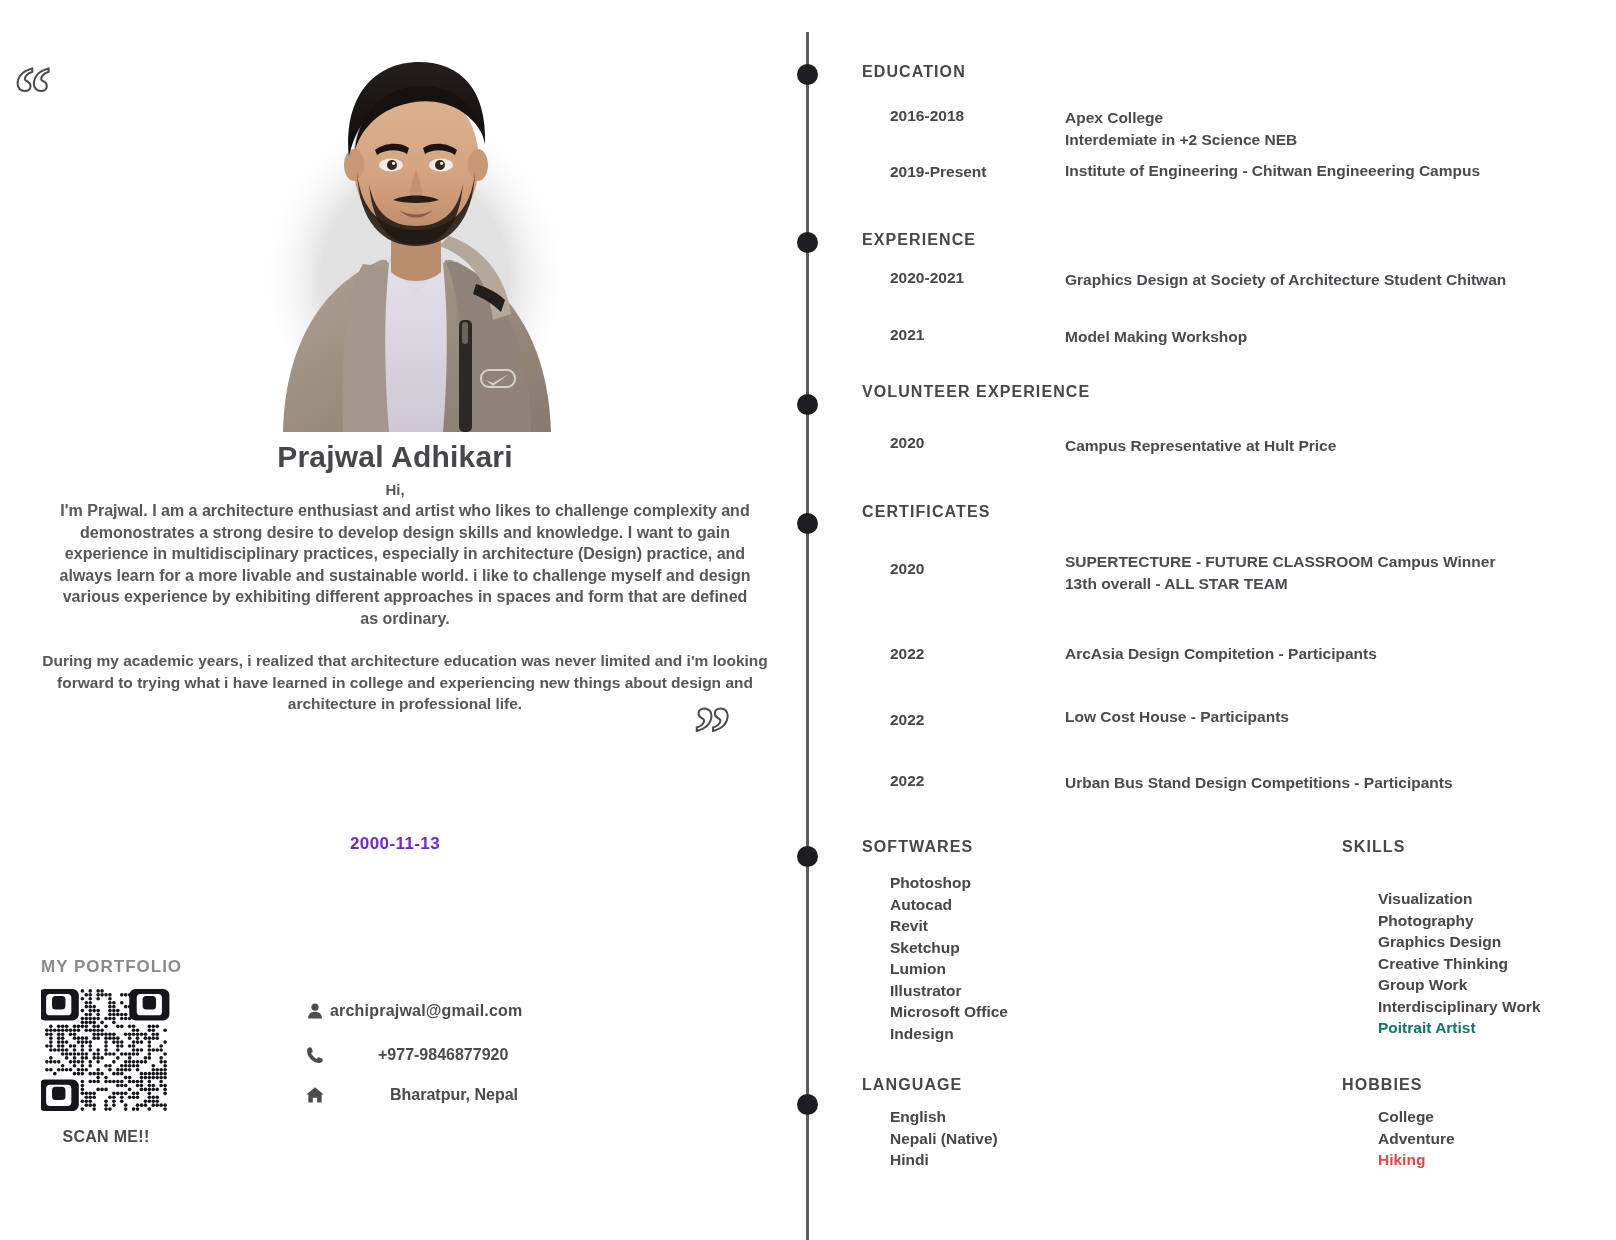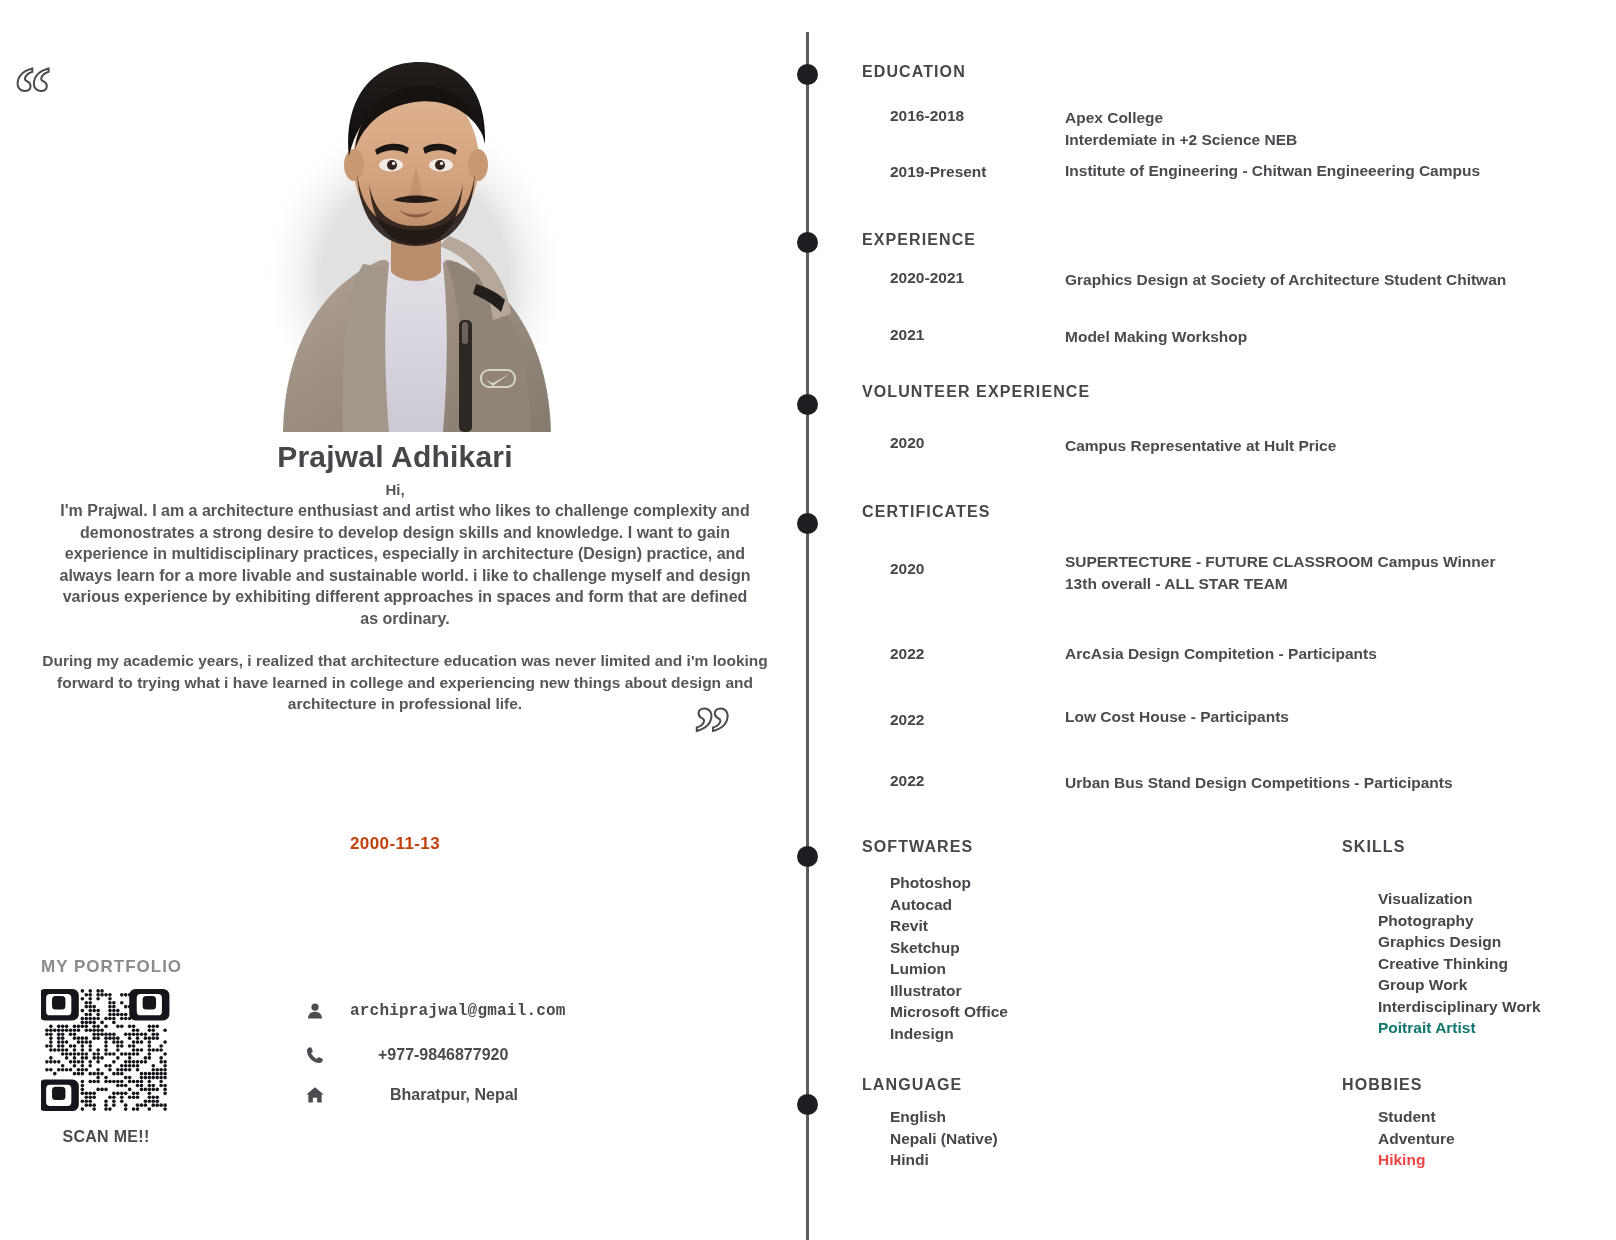--- a/index.html
+++ b/index.html
@@ -97,21 +97,21 @@
     line-height: 21.5px;
     color: #56565b;
   }
   #dob {
     position: absolute;
     left: 0; top: 834px;
     width: 790px;
     text-align: center;
     font-size: 17px;
     font-weight: 700;
-    color: #c2410c;
+    color: #6d28d9;
     letter-spacing: .4px;
   }
 
   
   #portfolio-label {
     position: absolute;
     left: 41px; top: 957px;
     font-size: 17px;
     font-weight: 700;
     color: #8a8a8f;
@@ -150,21 +150,21 @@
     display: flex; align-items: center; justify-content: center;
     color: #4c4c51;
     flex: none;
   }
   .contact-text {
     font-size: 16px;
     font-weight: 700;
     color: #4a4a4f;
     white-space: nowrap;
   }
-  #contact-email .contact-text { margin-left: 20px; font-weight: 600; letter-spacing:.2px;font-family:Liberation Mono, monospace;}
+  #contact-email .contact-text { font-weight: 600; letter-spacing:.2px;}
   #contact-phone .contact-text { margin-left: 48px; }
   #contact-addr  .contact-text { margin-left: 60px; }
 
   
   #timeline-line {
     position: absolute;
     left: 806px; top: 32px;
     width: 3px; height: 1208px;
     background: #5b5b60;
   }
@@ -824,18 +824,18 @@
 
     <div class="section-heading" style="left:22px; top:1076px">LANGUAGE</div>
     <div id="language-list" style="position:absolute; left:50px; top:1106px">
         <div style="font-size: 15.5px; font-weight: 700; color: rgb(70, 70, 75); line-height: 21.5px; white-space: nowrap;">English</div>
         <div style="font-size: 15.5px; font-weight: 700; color: rgb(70, 70, 75); line-height: 21.5px; white-space: nowrap;">Nepali (Native)</div>
         <div style="font-size: 15.5px; font-weight: 700; color: rgb(70, 70, 75); line-height: 21.5px; white-space: nowrap;">Hindi</div>
       </div>
 
     <div class="section-heading" style="left:502px; top:1076px">HOBBIES</div>
     <div id="hobbies-list" style="position:absolute; left:538px; top:1106px">
-        <div style="font-size: 15.5px; font-weight: 700; color: rgb(70, 70, 75); line-height: 21.5px; white-space: nowrap;">Student</div>
+        <div style="font-size: 15.5px; font-weight: 700; color: rgb(70, 70, 75); line-height: 21.5px; white-space: nowrap;">College</div>
         <div style="font-size: 15.5px; font-weight: 700; color: rgb(70, 70, 75); line-height: 21.5px; white-space: nowrap;">Adventure</div>
         <div style="font-size: 15.5px; font-weight: 700; color: #ef4444; line-height: 21.5px; white-space: nowrap;">Hiking</div>
       </div>
   </div>
 </div>
 
 </body></html>

